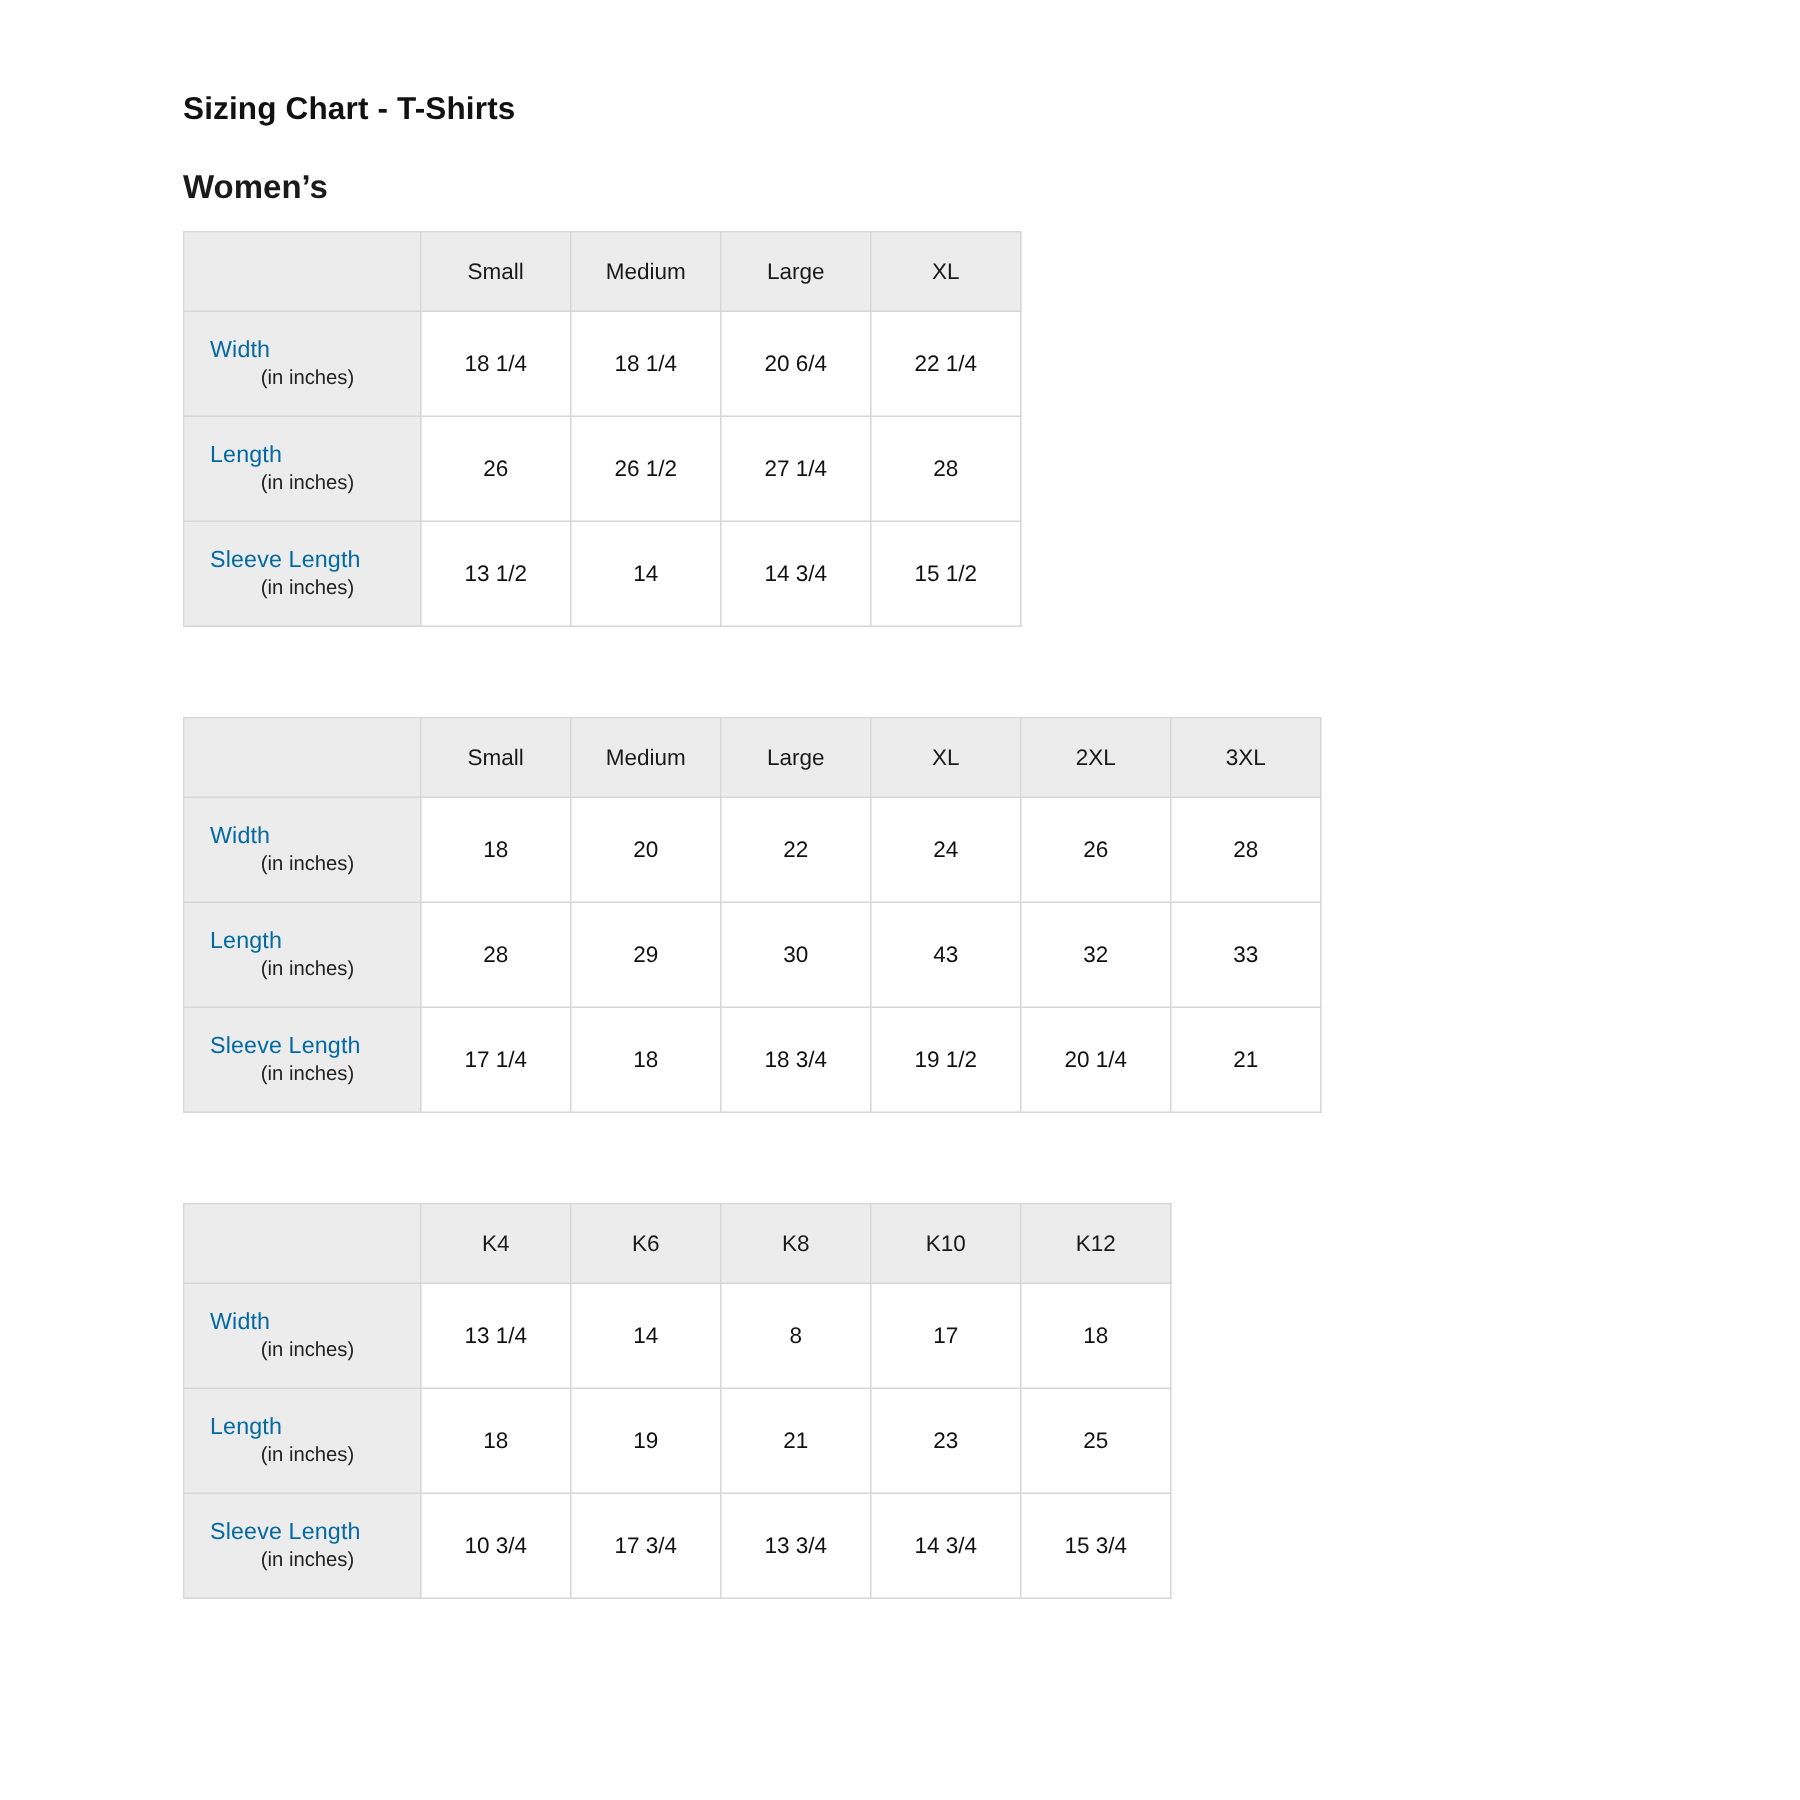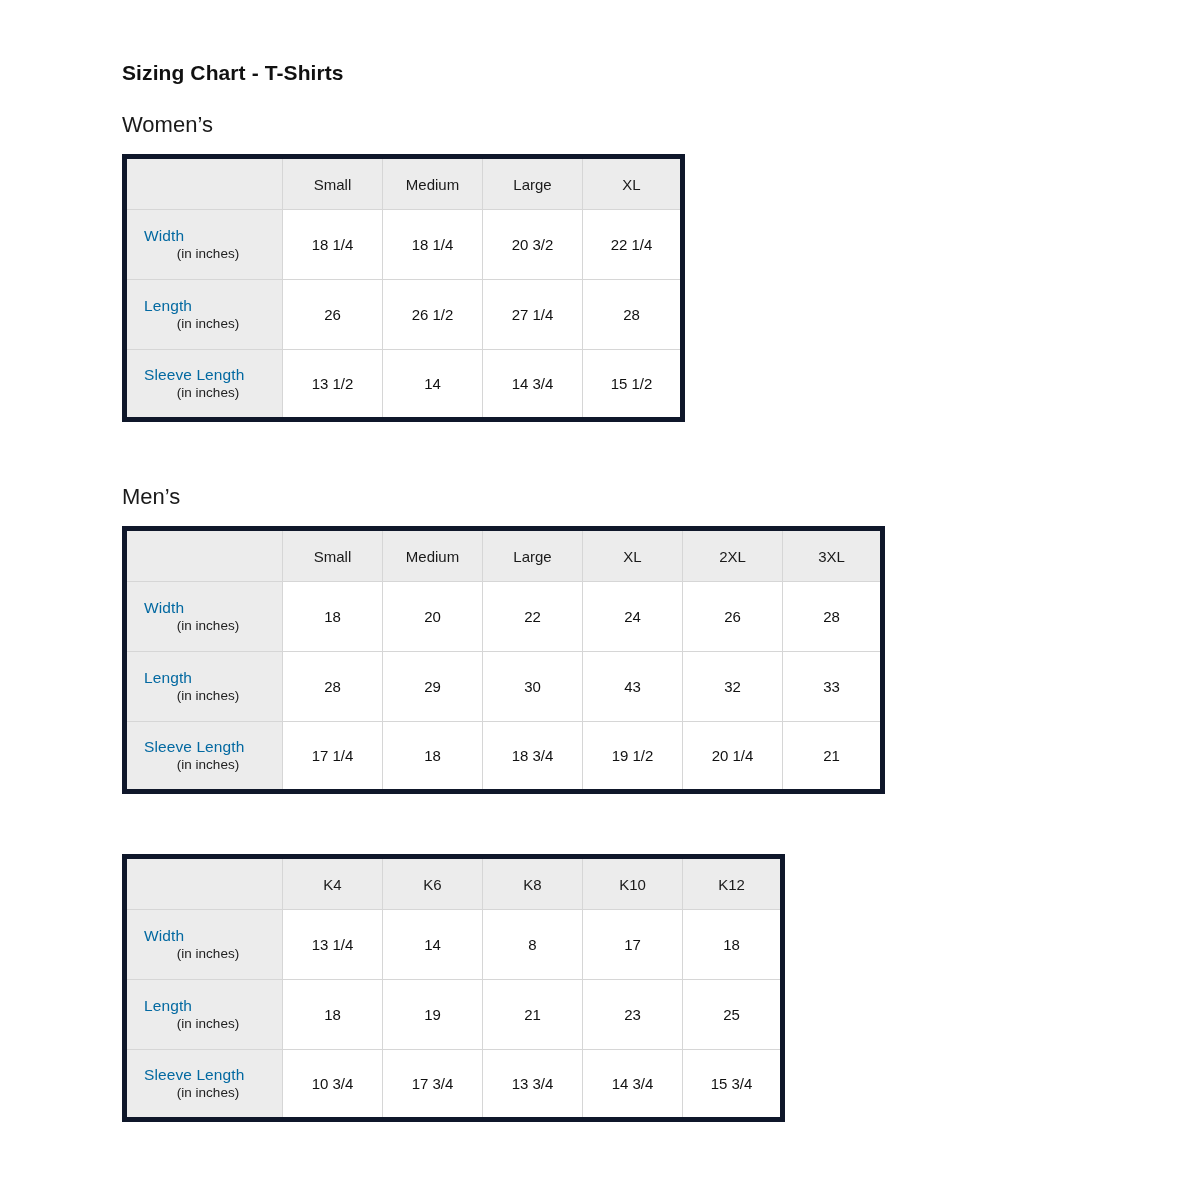--- a/index.html
+++ b/index.html
@@ -28,30 +28,30 @@
     color: #111111;
     margin: 0 0 0 0;
     padding: 0;
     line-height: 30px;
   }
   .section {
     margin-top: 22px;
   }
   .section-heading {
     font-size: 22px;
-    font-weight: normal;
+    font-weight: bold;
     color: #1a1a1a;
     line-height: 30px;
     margin: 0 0 14px 0;
     padding: 0;
   }
   table.size-table {
     border-collapse: collapse;
     table-layout: fixed;
-    border: 5px solid #0f172a;
+    border: 1px solid #0f172a;
     background: #ffffff;
   }
   table.size-table td, table.size-table th {
     border: 1px solid #d6d6d6;
     padding: 0;
     margin: 0;
     vertical-align: middle;
     text-align: center;
     font-weight: normal;
     font-size: 15px;
@@ -125,21 +125,21 @@
         </tr>
       </thead>
       <tbody>
         <tr>
           <td class="rowlabel">
             <span class="lbl-main">Width</span>
             <span class="lbl-sub">(in inches)</span>
           </td>
           <td>18 1/4</td>
           <td>18 1/4</td>
-          <td>20 3/2</td>
+          <td>20 6/4</td>
           <td>22 1/4</td>
         </tr>
         <tr>
           <td class="rowlabel">
             <span class="lbl-main">Length</span>
             <span class="lbl-sub">(in inches)</span>
           </td>
           <td>26</td>
           <td>26 1/2</td>
           <td>27 1/4</td>
@@ -155,21 +155,20 @@
           <td>14 3/4</td>
           <td>15 1/2</td>
         </tr>
       </tbody>
     </table>
   </div>
 
   <div class="spacer-lg"></div>
 
   <div class="section">
-    <h2 class="section-heading">Men’s</h2>
     <table class="size-table">
       <colgroup>
         <col class="w-label">
           <col class="w-col">
           <col class="w-col">
           <col class="w-col">
           <col class="w-col">
           <col class="w-col">
           <col class="w-col">
       </colgroup>

